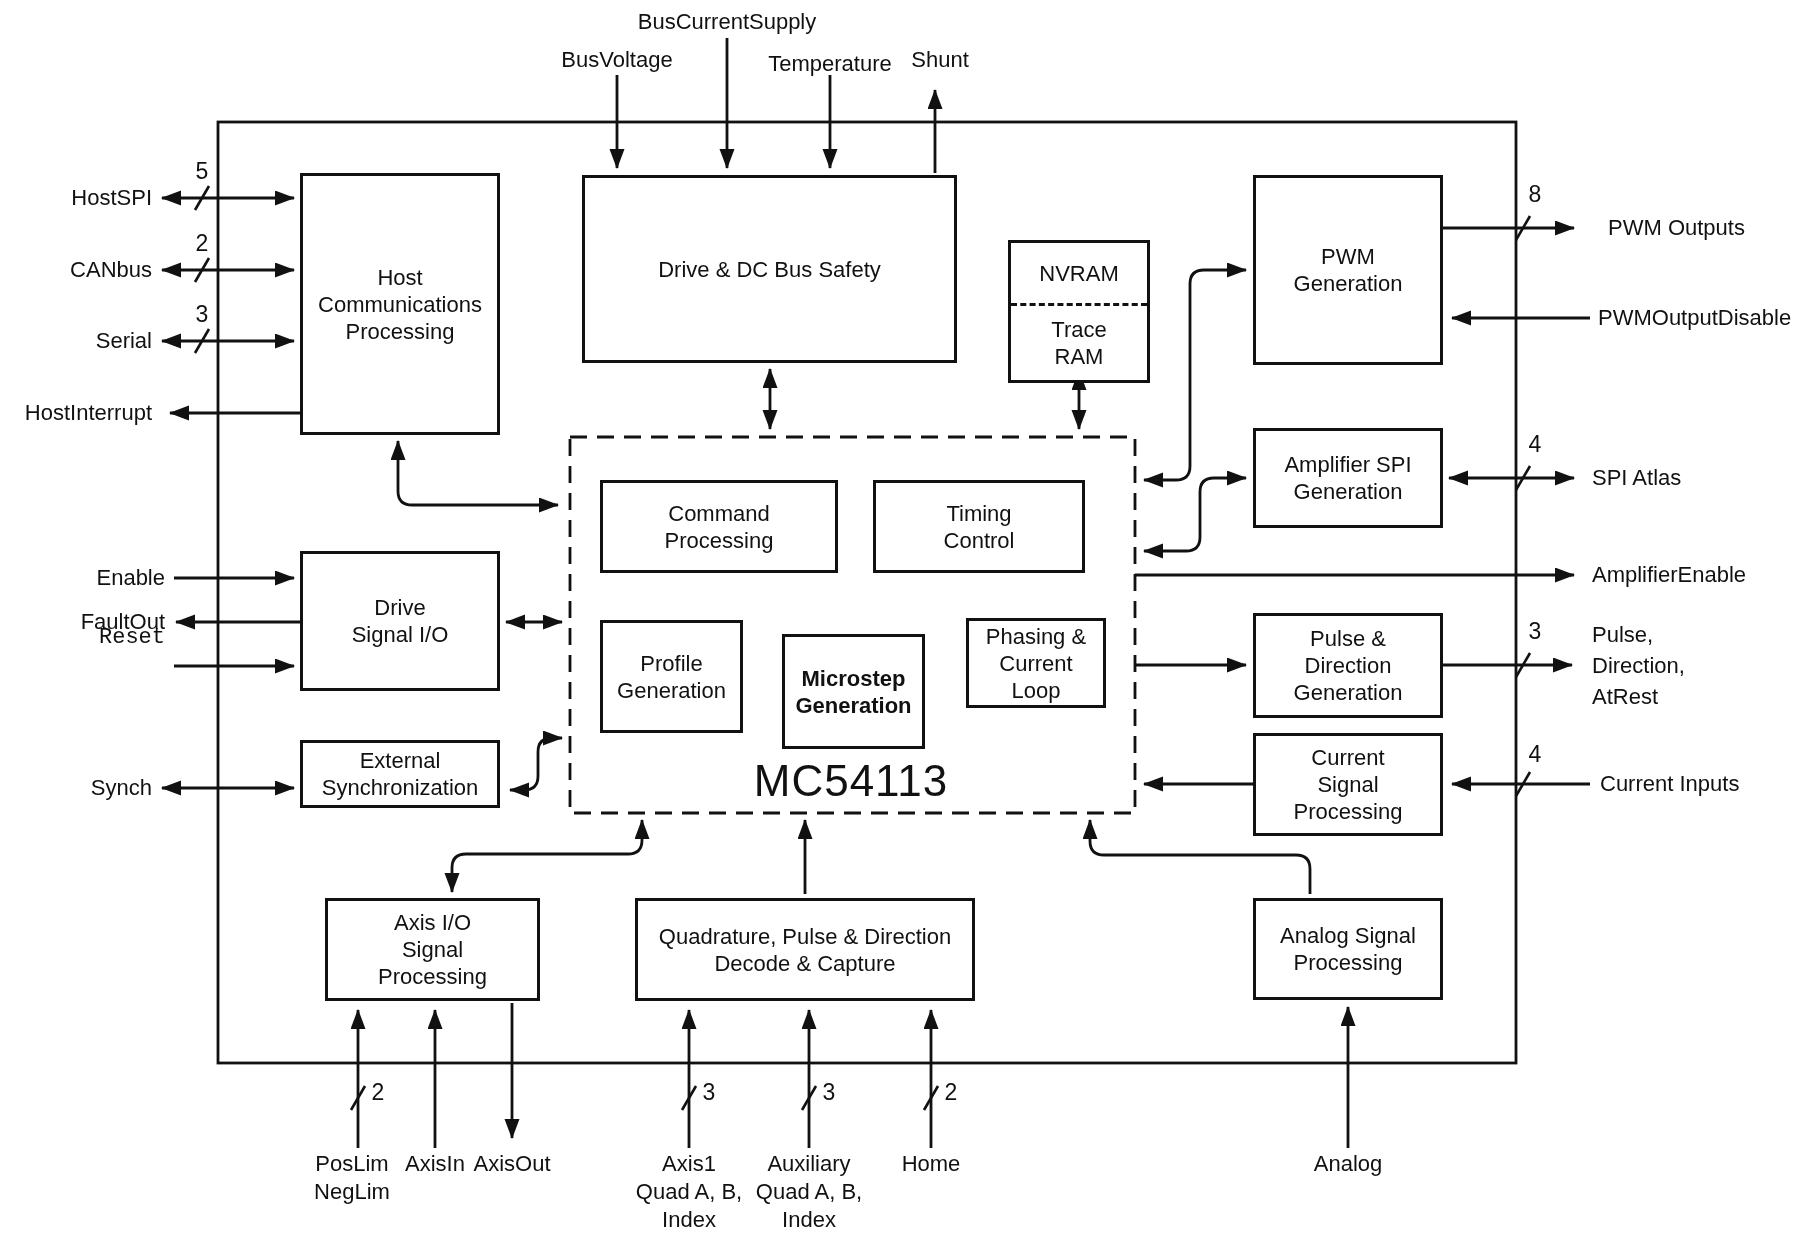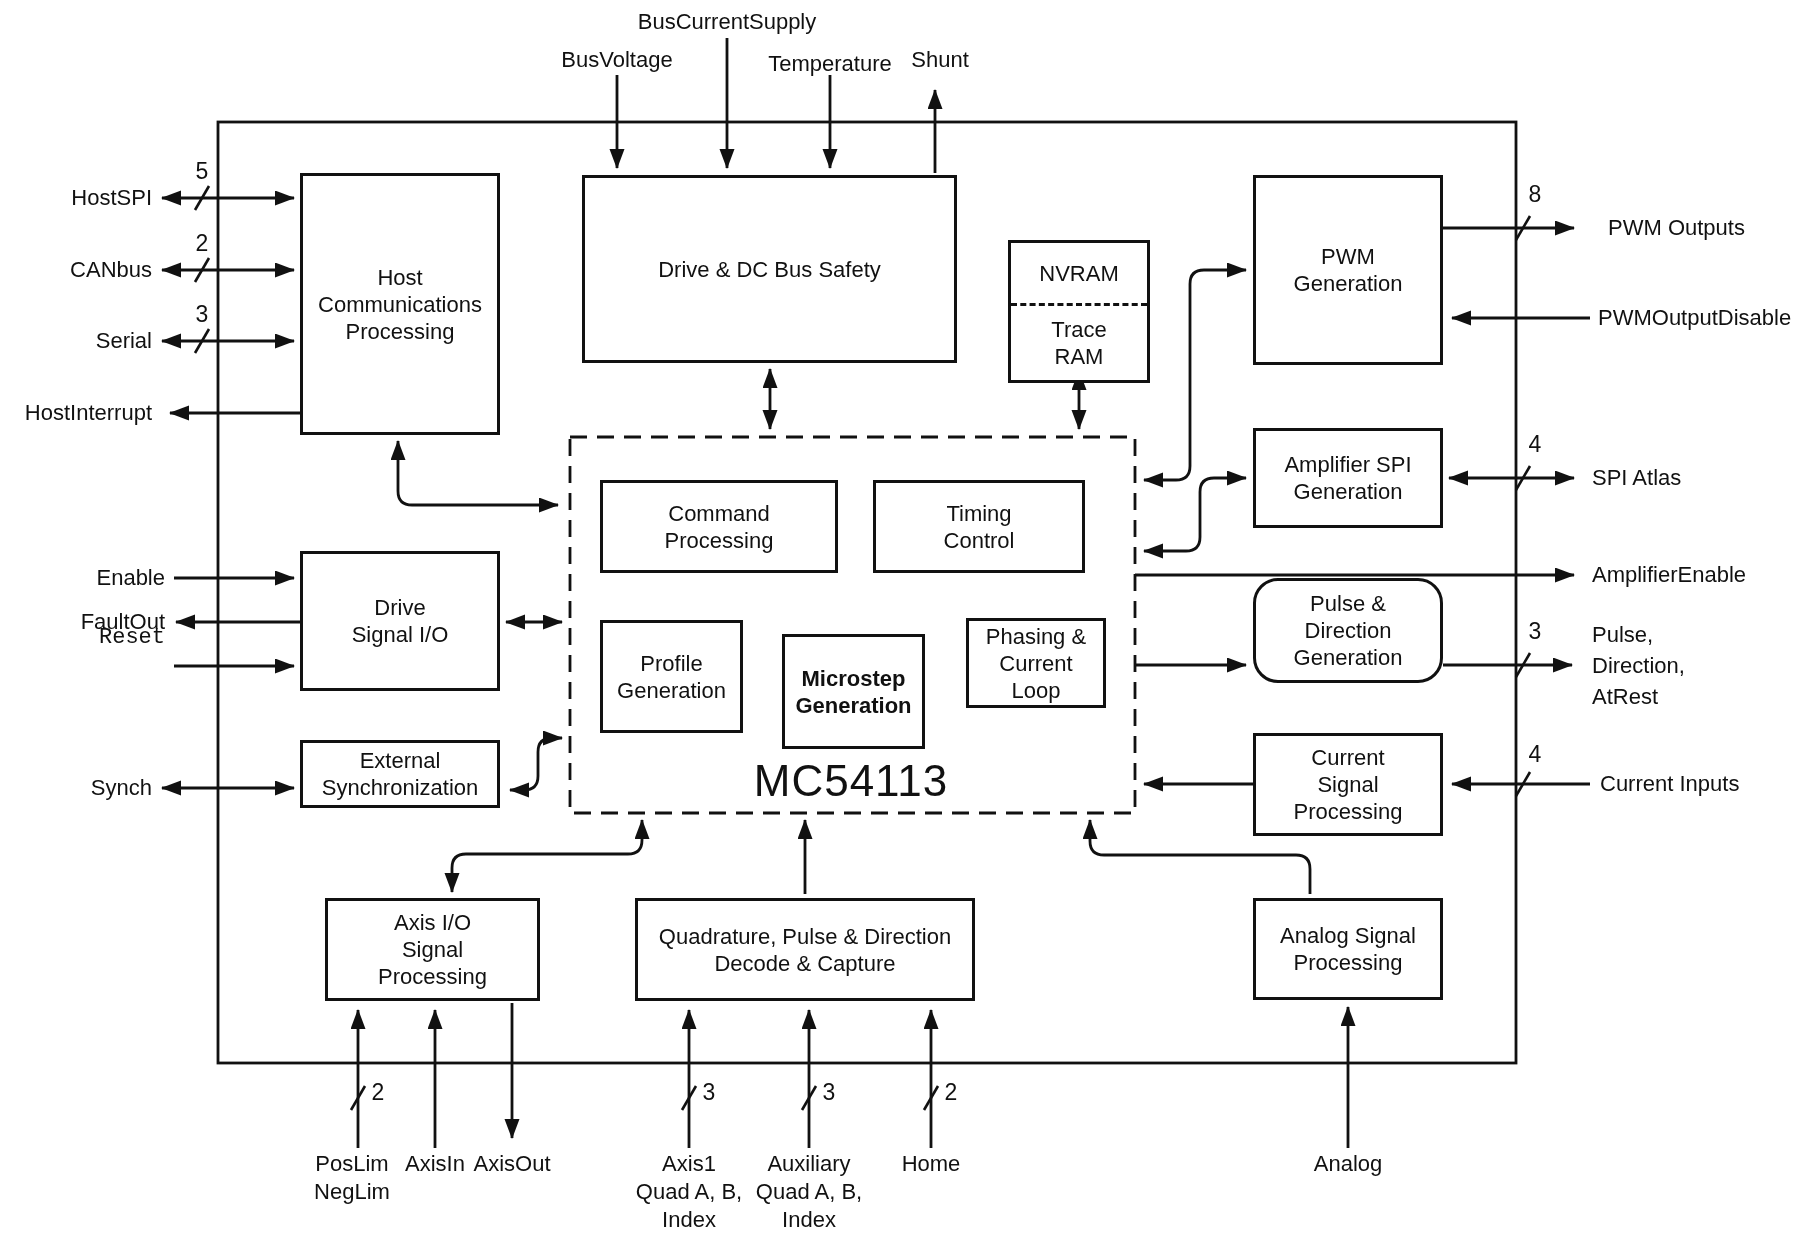--- a/index.html
+++ b/index.html
@@ -136,21 +136,21 @@
   <div class="box" style="left:600px;top:620px;width:143px;height:113px;">Profile
 Generation</div>
 
   <div class="box" style="left:782px;top:618px;width:143px;height:115px;font-weight:bold;margin-top:16px;">Microstep
 Generation</div>
 
   <div class="box" style="left:966px;top:618px;width:140px;height:90px;">Phasing &amp;
 Current
 Loop</div>
 
-  <div class="box" style="left:1253px;top:578px;width:190px;height:105px;border-radius:25px;">Pulse &amp;
+  <div class="box" style="left:1253px;top:613px;width:190px;height:105px;">Pulse &amp;
 Direction
 Generation</div>
 
   <div class="box" style="left:1253px;top:733px;width:190px;height:103px;">Current
 Signal
 Processing</div>
 
   <div class="box" style="left:325px;top:898px;width:215px;height:103px;">Axis I/O
 Signal
 Processing</div>

